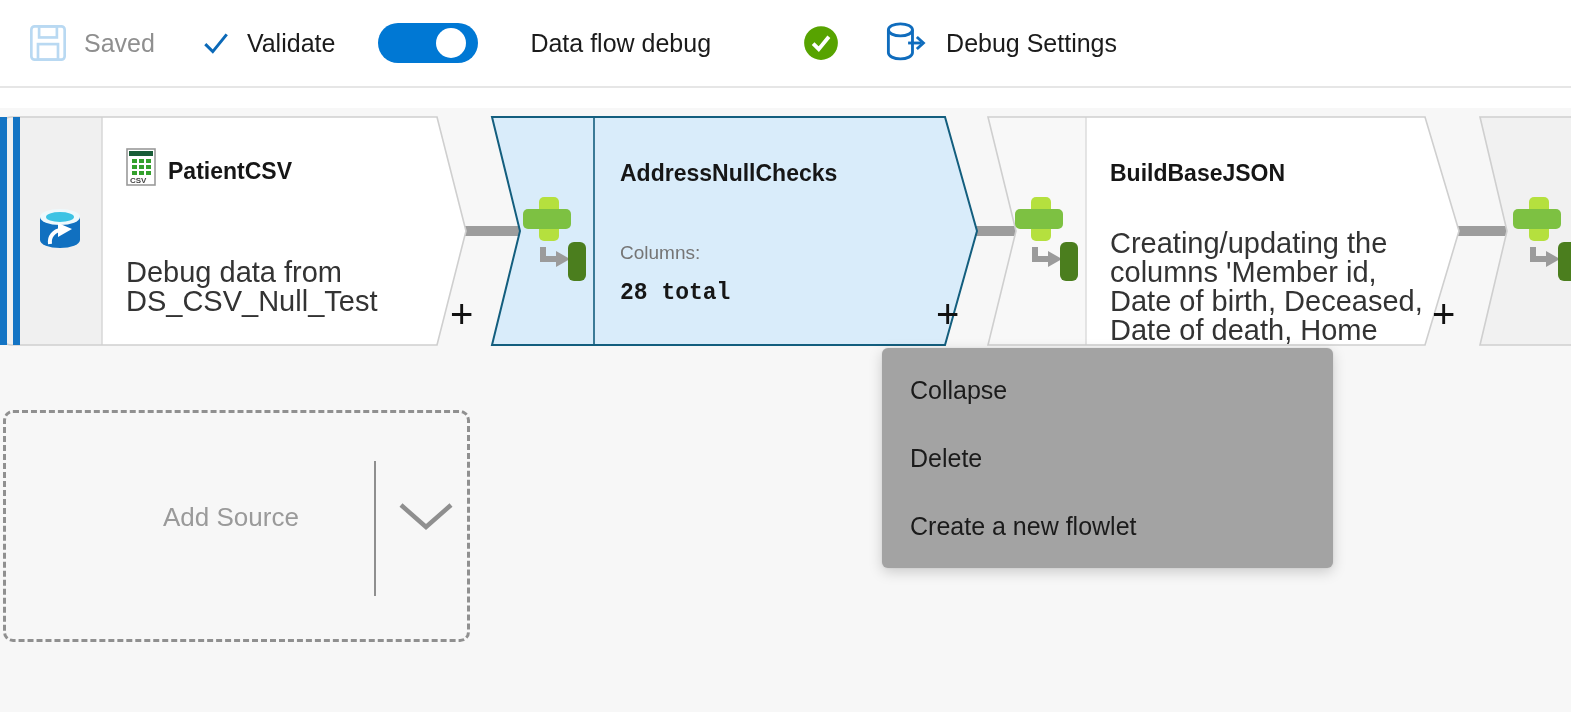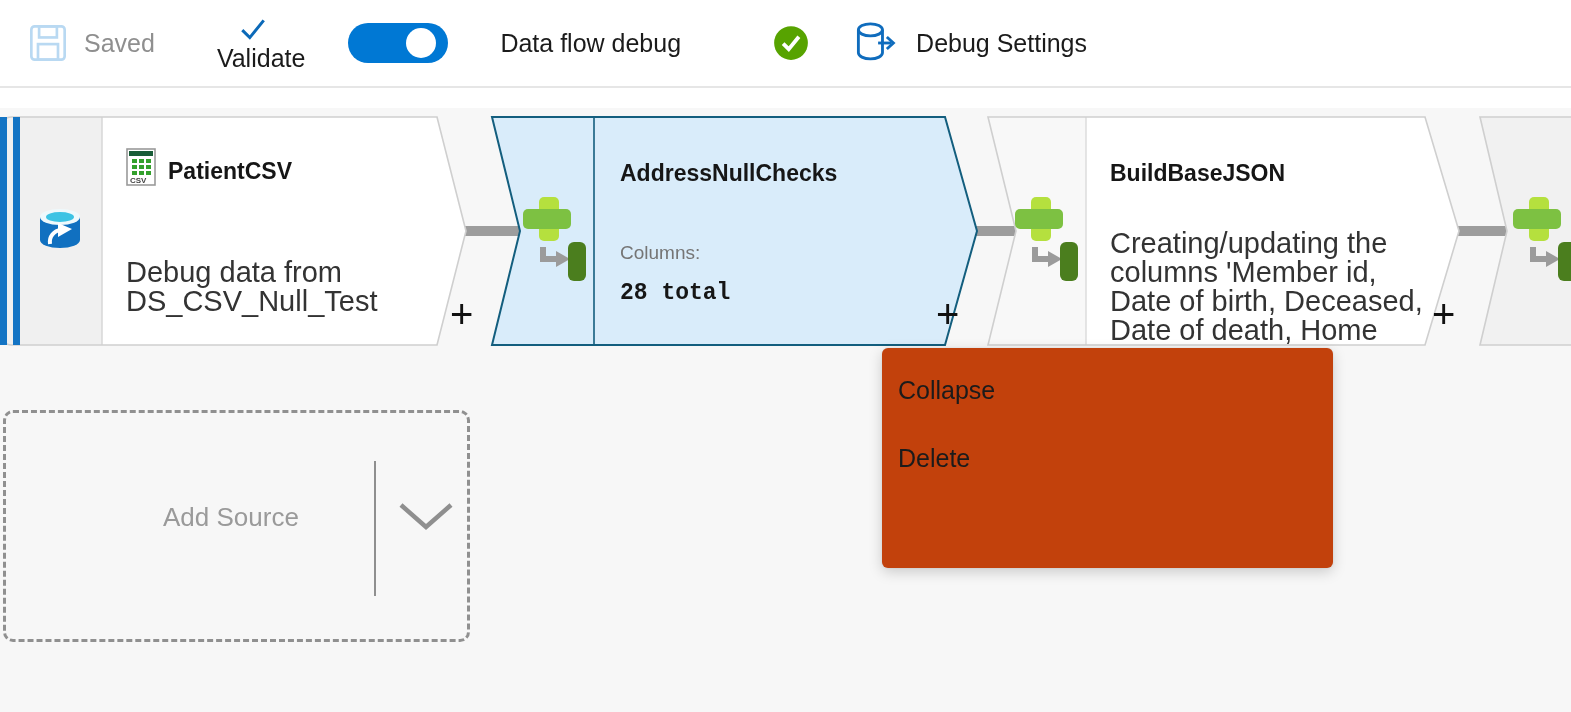--- a/index.html
+++ b/index.html
@@ -3,41 +3,41 @@
 <meta charset="utf-8">
 <style>
   * { margin:0; padding:0; box-sizing:border-box; }
   body { font-family:"Liberation Sans", sans-serif; background:#fff; }
   .screen { position:relative; width:1571px; height:712px; overflow:hidden; background:#fff; }
 
   
   .toolbar { position:relative; height:88px; background:#fff; border-bottom:2px solid #e6e6e6;
              display:flex; align-items:center; padding-left:28px; font-size:25px; color:#1b1b1b;text-align:center; }
   .tb-group { display:flex; align-items:center; }
-  .tb-gap-a { margin-left:46px;flex-direction:column; } .tb-gap-b { margin-left:43px;gap:36px; } .tb-gap-c { margin-left:45px; }
+  .tb-gap-a { margin-left:46px; } .tb-gap-b { margin-left:43px;gap:36px; } .tb-gap-c { margin-left:45px; }
   .tb-label { margin-left:16px; white-space:nowrap; }
   .tb-label.muted { color:#8f8f8f; }
   .toggle { position:relative; width:100px; height:40px; border-radius:20px; background:#0078d4; cursor:pointer; }
   .toggle .knob { position:absolute; top:5px; left:58px; width:30px; height:30px; border-radius:50%; background:#fff; }
   .status-ok { margin-left:56px; }
 
   
   .canvas { position:relative; width:1571px; height:624px; background:#f7f7f7; overflow:hidden;margin-top:20px; }
   #shapes { position:absolute; left:0; top:0; }
   .abs { position:absolute; }
   .node-title { font-size:23px; font-weight:bold; color:#161616; white-space:nowrap; }
   .node-desc { font-size:29px; color:#333; line-height:29px; }
   .cols-label { font-size:19px; color:#757575; }
   .cols-value { font-size:23px; font-weight:bold; color:#161616;font-family:Liberation Mono, monospace; }
   .plus { font-size:40px; font-weight:300; color:#111; line-height:40px; cursor:pointer; }
 
   
-  .context-menu { position:absolute; left:882px; top:240px; width:451px; height:220px; background:#c2410c;
+  .context-menu { position:absolute; left:882px; top:240px; width:451px; height:220px; background:#a3a3a3;
                   border-radius:6px; box-shadow:0 4px 14px rgba(0,0,0,.18), 0 0 2px rgba(0,0,0,.10);
-                  padding:8px 0; z-index:10; }
+                  padding:8px 12px; z-index:10; }
   .menu-item { height:68px; display:flex; align-items:center; padding-left:16px;
                font-size:25px; color:#1b1b1b; cursor:pointer; }
 
   
   .add-source { position:absolute; left:3px; top:302px; width:467px; height:232px;
                 border:3px dashed #909090; border-radius:10px; }
   .add-source-label { position:absolute; left:157px; top:89px; font-size:26px; color:#9a9a9a; white-space:nowrap; }
   .add-source-divider { position:absolute; left:368px; top:48px; width:2px; height:135px; background:#8f8f8f; }
   .add-source-chevron { position:absolute; left:388px; top:86px; }
 </style>
@@ -171,20 +171,21 @@
     <div class="abs cols-value" style="left:620px; top:172px;">28 total</div>
     <div class="abs plus" style="left:936px; top:186px;">+</div>
 
     <div class="abs node-title" style="left:1110px; top:52px;">BuildBaseJSON</div>
     <div class="abs node-desc" style="left:1110px; top:121px; width:318px; height:116px; overflow:hidden;">Creating/updating the columns 'Member id, Date of birth, Deceased, Date of death, Home contact address,</div>
     <div class="abs plus" style="left:1432px; top:186px;">+</div>
 
     <div class="context-menu">
       <div class="menu-item">Collapse</div>
       <div class="menu-item">Delete</div>
+      <div class="menu-item">Create a new flowlet</div>
     </div>
 
     <div class="add-source">
       <div class="add-source-label">Add Source</div>
       <div class="add-source-divider"></div>
       <svg class="add-source-chevron" width="64" height="34" viewBox="0 0 64 34">
         <path d="M7,6 L32,28 L57,6" fill="none" stroke="#8f8f8f" stroke-width="4.5"></path>
       </svg>
     </div>
 

